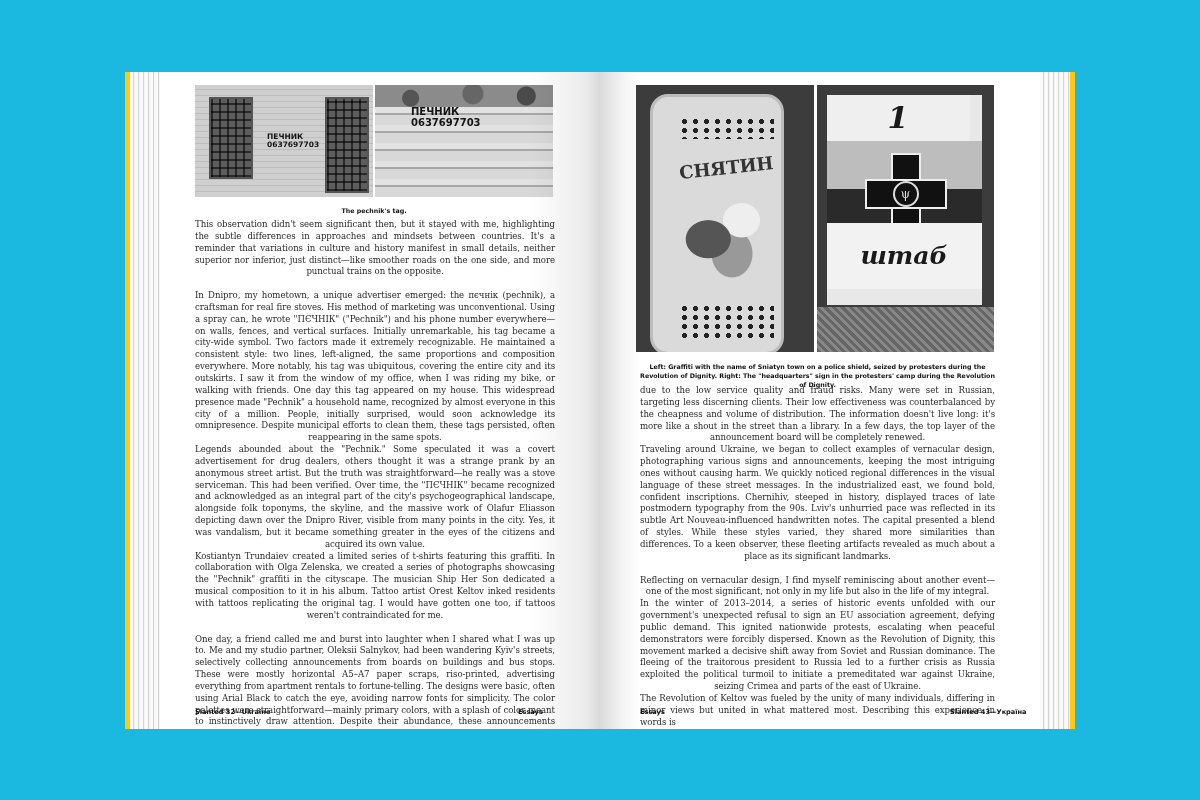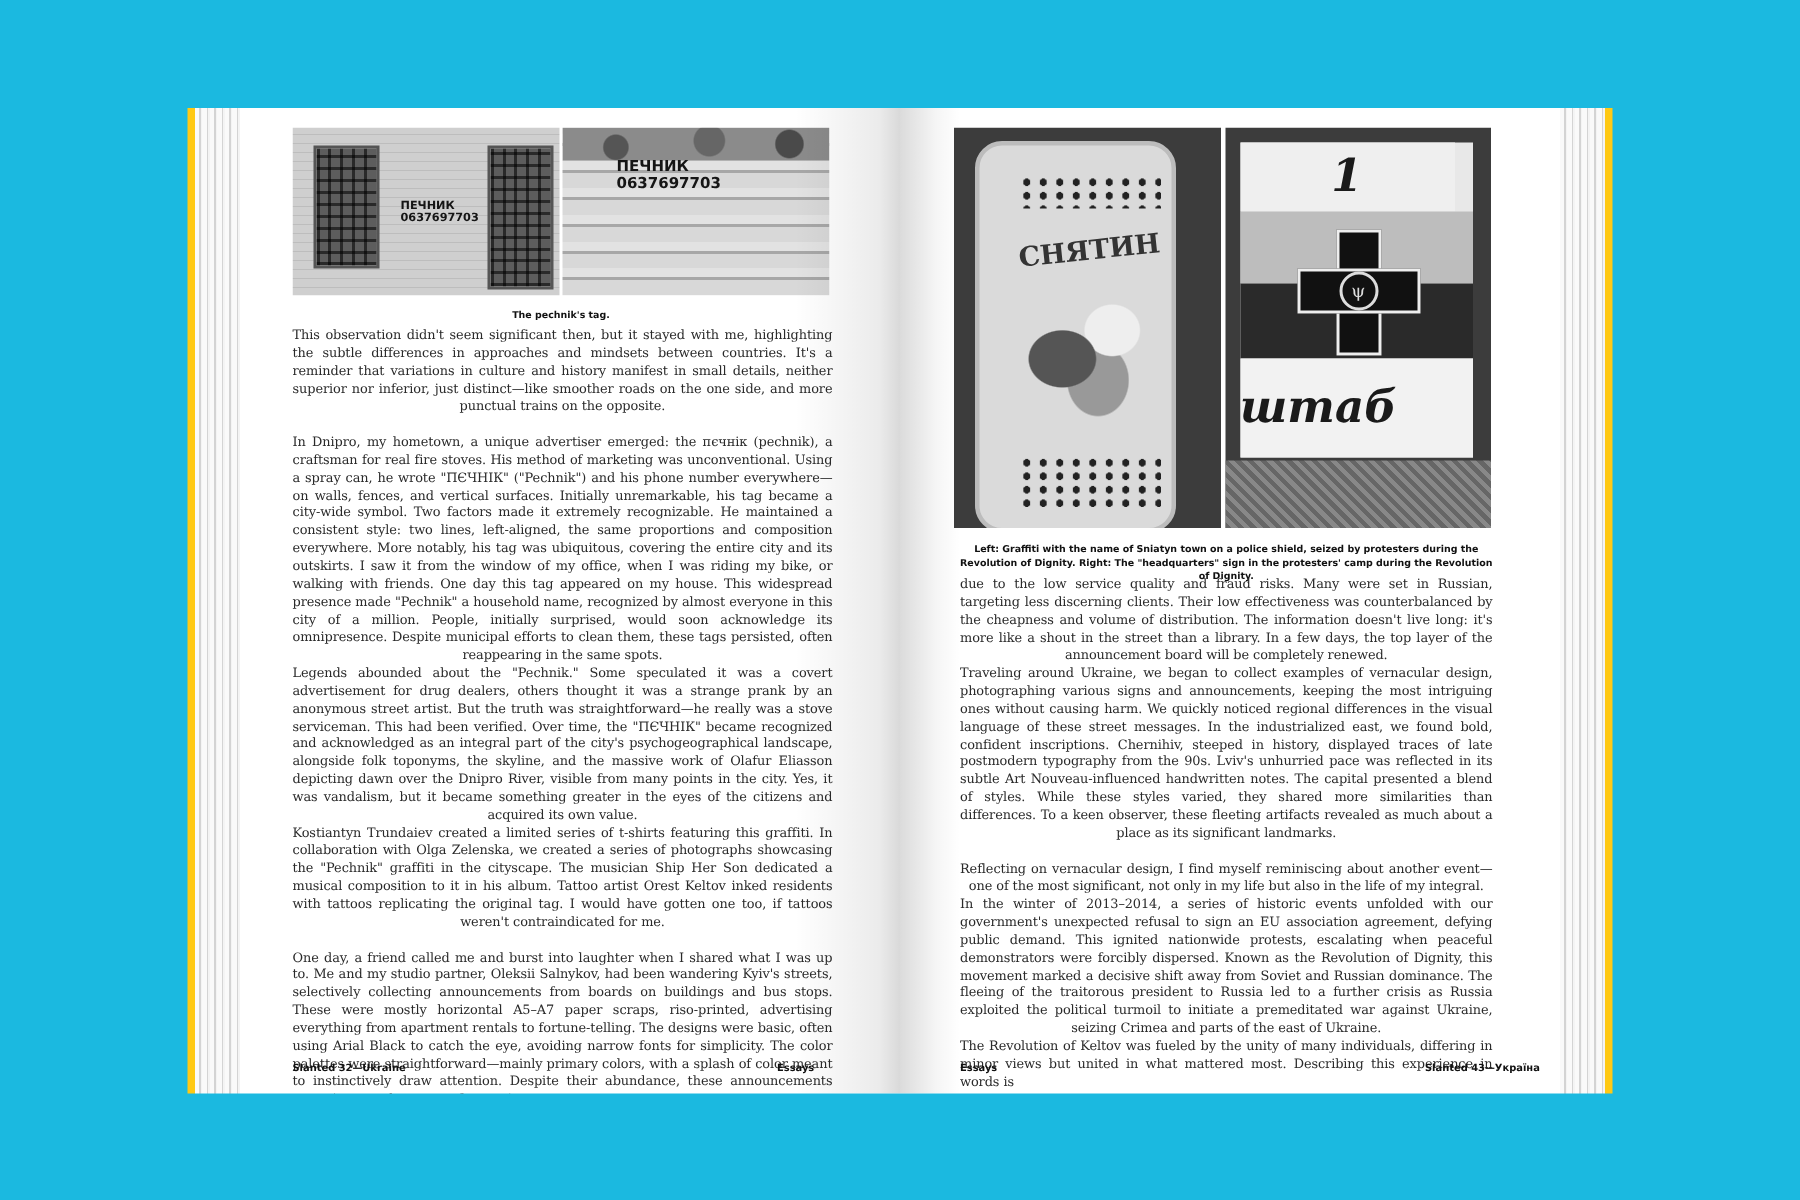--- a/index.html
+++ b/index.html
@@ -96,22 +96,22 @@
   .sign {
     position: absolute; left: 10px; top: 10px; width: 155px; height: 210px; background: #e8e8e8;
   }
   .sign-top { position: absolute; left: 0; right: 12px; top: 0; height: 46px; background: #efefef;
     font-family: "DejaVu Serif", serif; font-style: italic; font-weight: bold; font-size: 30px; color: #1a1a1a; text-align: center; line-height: 46px; }
   .flag-blue { position: absolute; left: 0; right: 0; top: 46px; height: 48px; background: #bdbdbd; }
   .flag-red { position: absolute; left: 0; right: 0; top: 94px; height: 50px; background: #2a2a2a; }
   .cross-v { position: absolute; left: 64px; top: 58px; width: 26px; height: 80px; background: #111; border: 2px solid #eee; }
   .cross-h { position: absolute; left: 38px; top: 84px; width: 78px; height: 26px; background: #111; border: 2px solid #eee; }
   .cross-c { position: absolute; left: 66px; top: 86px; width: 22px; height: 22px; border-radius: 50%; background: #111; border: 2px solid #ddd; color: #ddd; font-size: 12px; text-align: center; line-height: 22px; }
-  .sign-bottom { position: absolute; left: 0; right: 0; top: 144px; height: 66px; background: #f2f2f2;
-    font-family: "DejaVu Serif", serif; font-style: italic; font-weight: bold; font-size: 30px; color: #1a1a1a; text-align: left; line-height: 66px; }
+  .sign-bottom { position: absolute; left: 0; right: 0; top: 128px; height: 66px; background: #f2f2f2;
+    font-family: "DejaVu Serif", serif; font-style: italic; font-weight: bold; font-size: 25px; color: #1a1a1a; text-align: center; line-height: 66px; }
   .ground { position: absolute; left: 0; right: 0; bottom: 0; height: 45px;
     background: repeating-linear-gradient(45deg, #666 0 3px, #888 3px 6px); }
 </style>
 </head>
 <body>
 
 <div class="spread">
   <div class="edge-yellow left"></div>
   <div class="stack left"></div>
 

